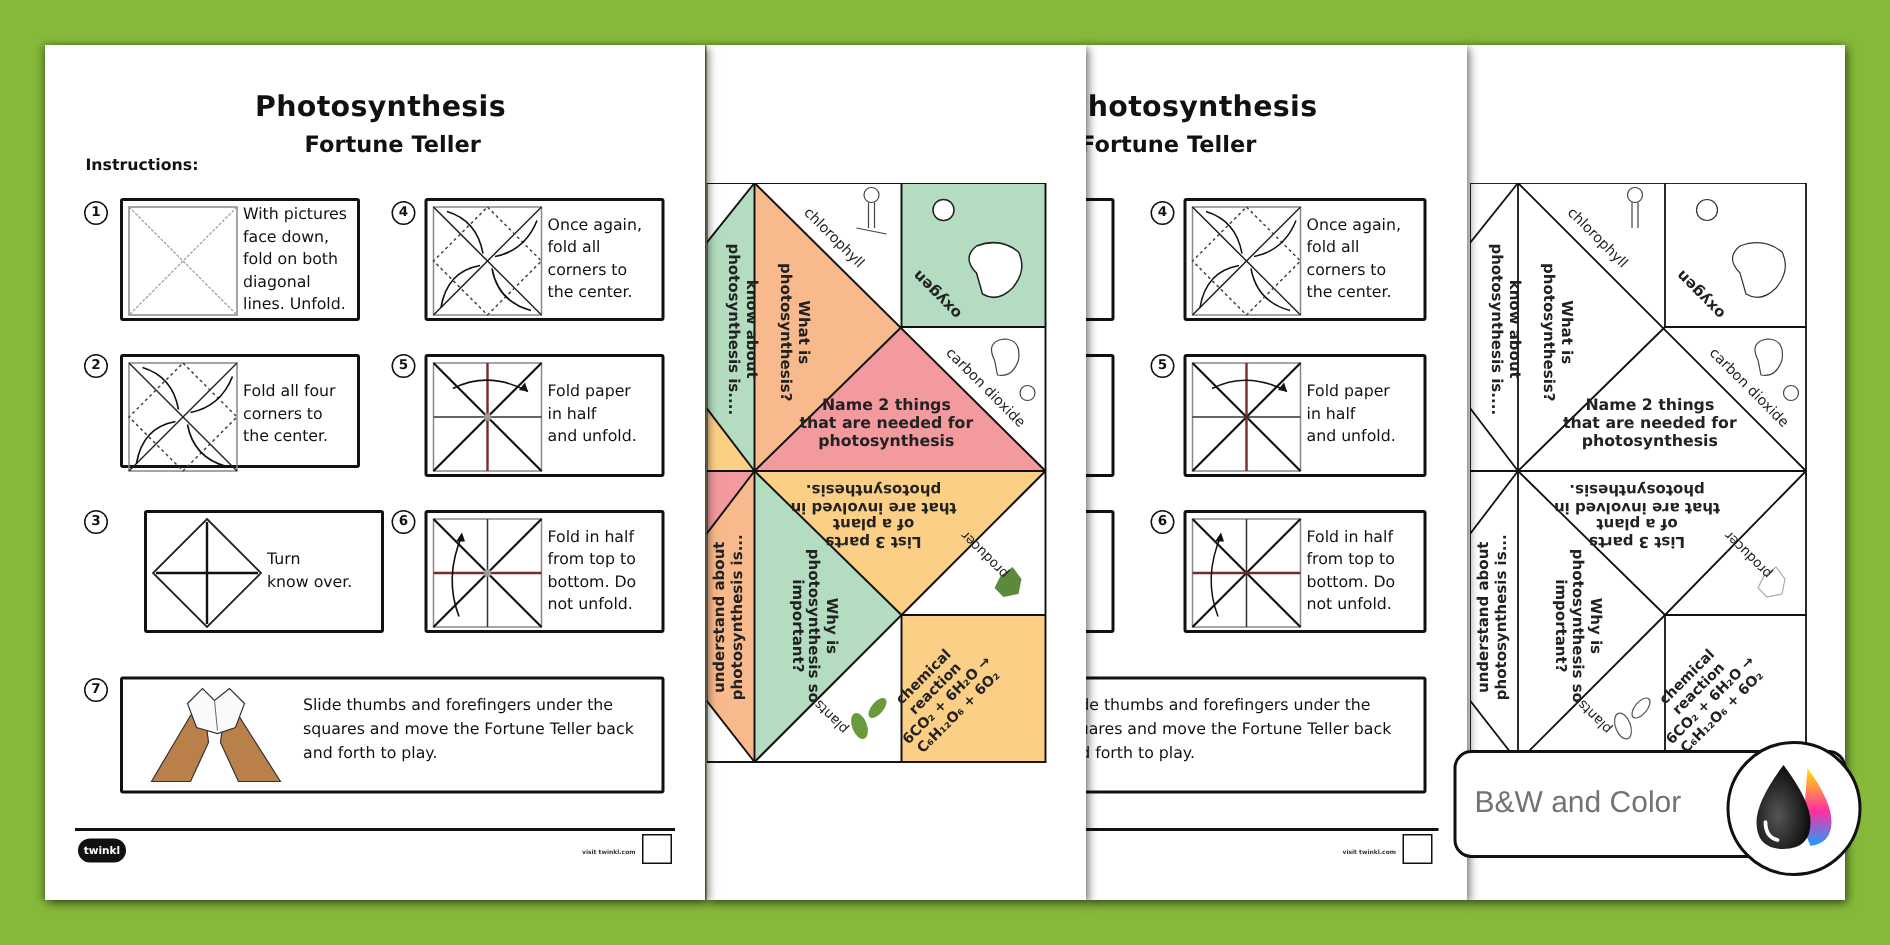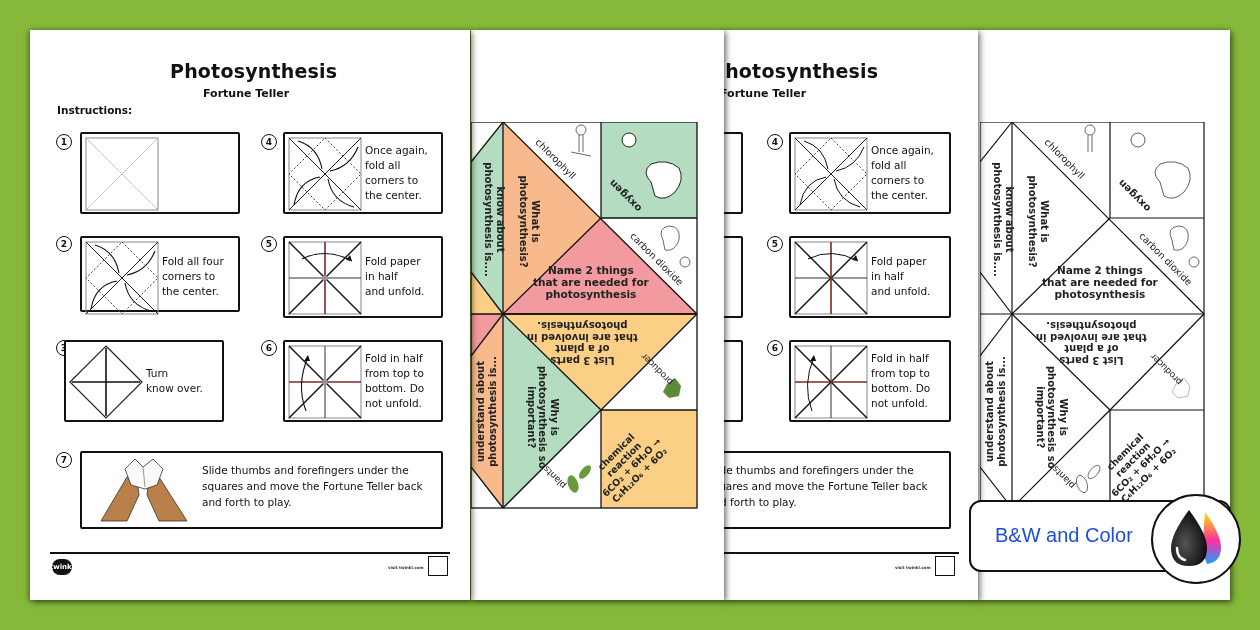--- a/index.html
+++ b/index.html
@@ -6,60 +6,67 @@
   html, body { width: 1260px; height: 630px; overflow: hidden; }
   body { background: #86b93a; position: relative; font-family: "DejaVu Sans", sans-serif; color: #111; }
 
   .page { position: absolute; background: #fff; box-shadow: 2px 2px 6px rgba(0,0,0,0.55), -2px 0 5px rgba(0,0,0,0.25); overflow: hidden; }
   #page1 { left: 30px; top: 30px; width: 440px; height: 570px; z-index: 4; }
   #page2 { left: 471px; top: 30px; width: 253px; height: 570px; z-index: 3; }
   #page3 { left: 723px; top: 30px; width: 255px; height: 570px; z-index: 2; }
   #page4 { left: 977px; top: 30px; width: 253px; height: 570px; z-index: 1; }
 
   .title { position: absolute; font-weight: bold; font-size: 19px; letter-spacing: 0.2px; white-space: nowrap; }
-  .subtitle { position: absolute; font-weight: bold; font-size: 11px; white-space: nowrap; }
+  .subtitle { position: absolute; font-weight: bold; font-size: 15px; white-space: nowrap; }
   .instr-label { position: absolute; font-weight: bold; font-size: 10.5px; }
 
   .step-num { position: absolute; width: 16px; height: 16px; border: 1.6px solid #111; border-radius: 50%;
               font-size: 9px; font-weight: bold; display: flex; align-items: center; justify-content: center; background: #fff; }
   .step-box { position: absolute; border: 2px solid #111; border-radius: 2px; background: #fff; }
   .step-box svg { position: absolute; }
   .step-text { position: absolute; font-size: 10.5px; line-height: 15px; font-family: "DejaVu Sans", sans-serif; }
   .step7-text { position: absolute; font-size: 10.5px; line-height: 16px; }
 
   .footer-line { position: absolute; height: 2px; background: #111; }
   .logo { position: absolute; background: #111; color: #fff; font-weight: bold; font-size: 7px; border-radius: 9px;
           display: flex; align-items: center; justify-content: center; }
   .footer-url { position: absolute; font-size: 4px; font-weight: bold; color: #333; white-space: nowrap; }
   .badge { position: absolute; border: 1px solid #111; background: #fff; }
 
   .ft { position: absolute; }
   .ft-label { position: absolute; font-weight: bold; color: #222; white-space: nowrap; text-align: center; line-height: 1.15; }
 
   .bw-badge { position: absolute; left: 969px; top: 500px; width: 262px; height: 72px; background: #fff;
               border: 2px solid #111; border-radius: 12px; z-index: 10; }
-  .bw-text { position: absolute; left: 24px; top: 22px; font-family: "Liberation Sans", sans-serif; font-size: 20px; color: #1d4ed8; white-space: nowrap; }
+  .bw-text { position: absolute; left: 12px; top: 22px; font-family: "Liberation Sans", sans-serif; font-size: 20px; color: #737373; white-space: nowrap; }
   .ink-circle { position: absolute; left: 1151px; top: 494px; width: 90px; height: 90px; border-radius: 50%;
                 background: #fff; border: 2px solid #111; z-index: 11; }
 </style>
 </head>
 <body>
 
 <div class="page" id="page1">
   <div class="title" style="left:140px; top:30px;">Photosynthesis</div>
   <div class="subtitle" style="left:173px; top:57px;">Fortune Teller</div>
   <div class="instr-label" style="left:27px; top:74px;">Instructions:</div>
 
   <div class="step-num" style="left:26px; top:104px;">1</div>
   <div class="step-box" style="left:50px; top:102px; width:160px; height:82px;">
     <svg style="left:3px; top:3px;" width="74" height="74">
       <rect x="1" y="1" width="72" height="72" fill="none" stroke="#888" stroke-width="1"></rect>
       <line x1="1" y1="1" x2="73" y2="73" stroke="#999" stroke-width="0.8" stroke-dasharray="2,1"></line>
       <line x1="73" y1="1" x2="1" y2="73" stroke="#999" stroke-width="0.8" stroke-dasharray="2,1"></line>
     </svg>
+    <div class="step-text" style="left:80px; top:2px;">
+      <div>With pictures</div>
+        <div>face down,</div>
+        <div>fold on both</div>
+        <div>diagonal</div>
+        <div>lines. Unfold.</div>
+    </div>
   </div>
 
   <div class="step-num" style="left:26px; top:206px;">2</div>
   <div class="step-box" style="left:50px; top:206px; width:160px; height:76px;">
     <svg style="left:3px; top:3px;" width="76" height="76">
       <rect x="1" y="1" width="72" height="72" fill="none" stroke="#888"></rect>
       <line x1="1" y1="1" x2="73" y2="73" stroke="#222" stroke-width="1"></line>
       <line x1="73" y1="1" x2="1" y2="73" stroke="#222" stroke-width="1"></line>
       <polygon points="37,1 73,37 37,73 1,37" fill="none" stroke="#444" stroke-dasharray="2,2"></polygon>
       <path d="M10,4 Q30,10 34,32" fill="none" stroke="#111" stroke-width="1.1"></path>
@@ -68,21 +75,21 @@
       <path d="M66,70 Q44,64 40,42" fill="none" stroke="#111" stroke-width="1.1"></path>
     </svg>
     <div class="step-text" style="left:80px; top:16px;">
       <div>Fold all four</div>
         <div>corners to</div>
         <div>the center.</div>
     </div>
   </div>
 
   <div class="step-num" style="left:26px; top:310px;">3</div>
-  <div class="step-box" style="left:34px; top:310px; width:160px; height:82px;">
+  <div class="step-box" style="left:66px; top:310px; width:160px; height:82px;">
     <svg style="left:3px; top:3px;" width="76" height="76">
       <polygon points="37,1 73,37 37,73 1,37" fill="none" stroke="#222" stroke-width="1.2"></polygon>
       <line x1="37" y1="3" x2="37" y2="71" stroke="#111" stroke-width="1.6"></line>
       <line x1="3" y1="37" x2="71" y2="37" stroke="#111" stroke-width="1.6"></line>
     </svg>
     <div class="step-text" style="left:80px; top:24px;">
       <div>Turn</div>
         <div>know over.</div>
     </div>
   </div>
@@ -155,21 +162,21 @@
       <line x1="46" y1="12" x2="48" y2="32" stroke="#555" stroke-width="0.6"></line>
     </svg>
     <div class="step7-text" style="left:120px; top:9px;">
       <div>Slide thumbs and forefingers under the</div>
         <div>squares and move the Fortune Teller back</div>
         <div>and forth to play.</div>
     </div>
   </div>
 
   <div class="footer-line" style="left:20px; top:522px; width:400px;"></div>
-  <div class="logo" style="left:22px; top:529px; width:20px; height:16px;">twinkl</div>
+  <div class="logo" style="left:22px; top:529px; width:32px; height:16px;">twinkl</div>
   <div class="footer-url" style="left:358px; top:535px;">visit twinkl.com</div>
   <div class="badge" style="left:398px; top:526px; width:20px; height:20px;"></div>
 </div>
 
 <div class="page" id="page2">
   <svg class="ft" style="left:0; top:92px;" width="228" height="388">
 
     <polygon points="0,0 32,0 0,40" fill="#ffffff"></polygon>
     <polygon points="32,0 0,40 0,150 32,192" fill="#b3dcc0"></polygon>
     <polygon points="0,150 32,192 0,192" fill="#fccf86"></polygon>

